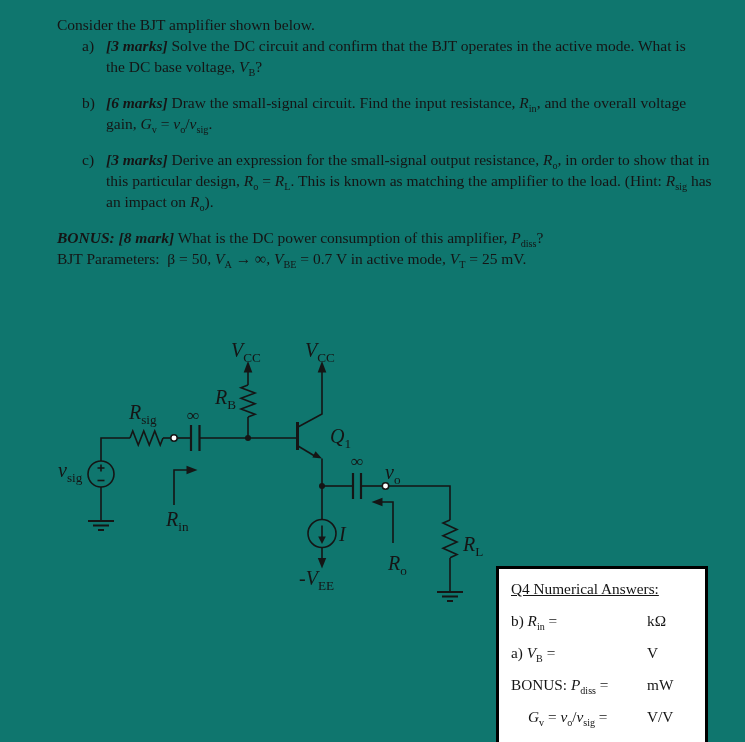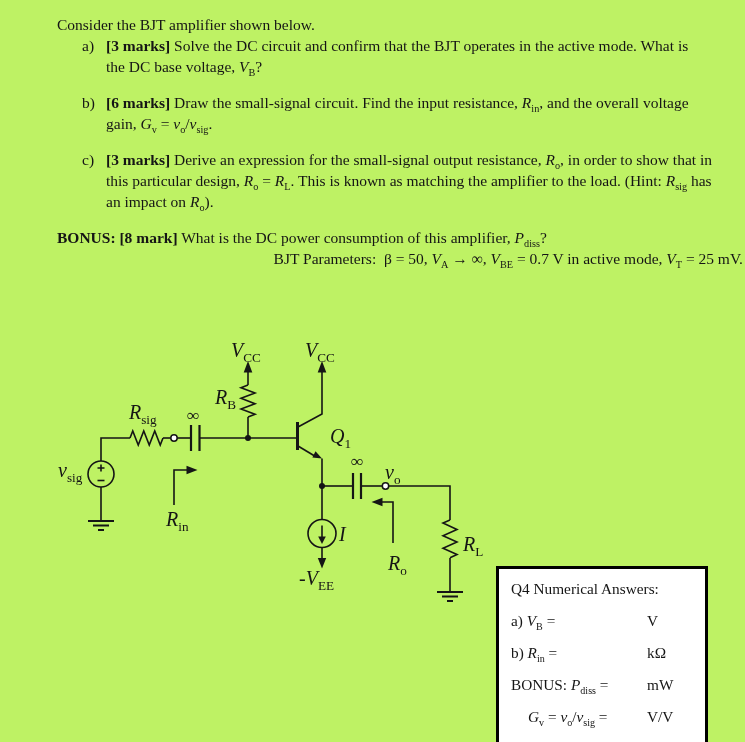--- a/index.html
+++ b/index.html
@@ -1,44 +1,44 @@
 <!DOCTYPE html>
 <html><head>
 <meta charset="utf-8">
 <style>
   html,body { margin:0; padding:0; background:#e8e8e8; }
   #page {
     position:relative; width:745px; height:742px; margin:0 auto;
-    background:#bef264; color:#151515; overflow:hidden;
+    background:#0f766e; color:#151515; overflow:hidden;
     font-family:"Liberation Serif", serif;
   }
   
   .doc { position:absolute; left:57px; top:14px; width:686px; font-size:15.5px; line-height:21px; }
   .doc p { margin:0; }
   .intro { margin-bottom:17px; }
   .qitem { display:flex; margin-left:25px; margin-bottom:15px; }
   .marker { width:24px; flex:none; }
   .itext { flex:1; white-space:pre-wrap; }
-  .marks { font-weight:bold; }
+  .marks { font-weight:bold;font-style:italic; }
   .bonus-p { margin-bottom:11px; white-space:pre-wrap; }
-  .params-p { margin-bottom:13px; white-space:pre-wrap;text-align:right; }
+  .params-p { margin-bottom:13px; white-space:pre-wrap; }
   .values-p { white-space:pre-wrap; }
   sub { font-size:0.66em; line-height:0; }
   i { font-style:italic; }
   
   .circuit-svg { position:absolute; left:0; top:0; pointer-events:none; }
   .clabel { position:absolute; font-size:20px; white-space:nowrap; line-height:1; }
   .inf { font-size:17px; font-weight:bold; }
   
   .answer-box {
     position:absolute; left:496px; top:566px; width:212px; height:196px;
     border:3px solid #000; box-sizing:border-box;
     padding:9px 8px 0 12px; font-size:15.3px; line-height:21px; background:#fff;
   }
-  .abox-title { }
+  .abox-title { text-decoration:underline; }
   .arow { position:relative; margin-top:12px; line-height:20px; }
   .arow.indent { padding-left:17px; }
   .aunit { position:absolute; left:136px; top:0; }
 </style>
 </head>
 <body>
 
 <div id="page">
 
   <div class="doc">
@@ -160,26 +160,26 @@
   <span class="clabel" style="left:339px;top:524px"><i>I</i></span>
   <span class="clabel" style="left:299px;top:568px">-<i>V</i><sub>EE</sub></span>
   <span class="clabel inf" style="left:351px;top:453px">∞</span>
   <span class="clabel" style="left:385px;top:462px"><i>v</i><sub>o</sub></span>
   <span class="clabel" style="left:388px;top:553px"><i>R</i><sub>o</sub></span>
   <span class="clabel" style="left:463px;top:534px"><i>R</i><sub>L</sub></span>
 
   <div class="answer-box">
     <div class="abox-title">Q4 Numerical Answers:</div>
     <div class="arow">
+      <span>b) <i>R</i><sub>in</sub> =</span>
+      <span class="aunit">kΩ</span>
+    </div>
+    <div class="arow">
       <span>a) <i>V</i><sub>B</sub> =</span>
       <span class="aunit">V</span>
-    </div>
-    <div class="arow">
-      <span>b) <i>R</i><sub>in</sub> =</span>
-      <span class="aunit">kΩ</span>
     </div>
     <div class="arow">
       <span>BONUS: <i>P</i><sub>diss</sub> =</span>
       <span class="aunit">mW</span>
     </div>
     <div class="arow indent">
       <span><i>G</i><sub>v</sub> = <i>v</i><sub>o</sub>/<i>v</i><sub>sig</sub> =</span>
       <span class="aunit">V/V</span>
     </div>
   </div>

